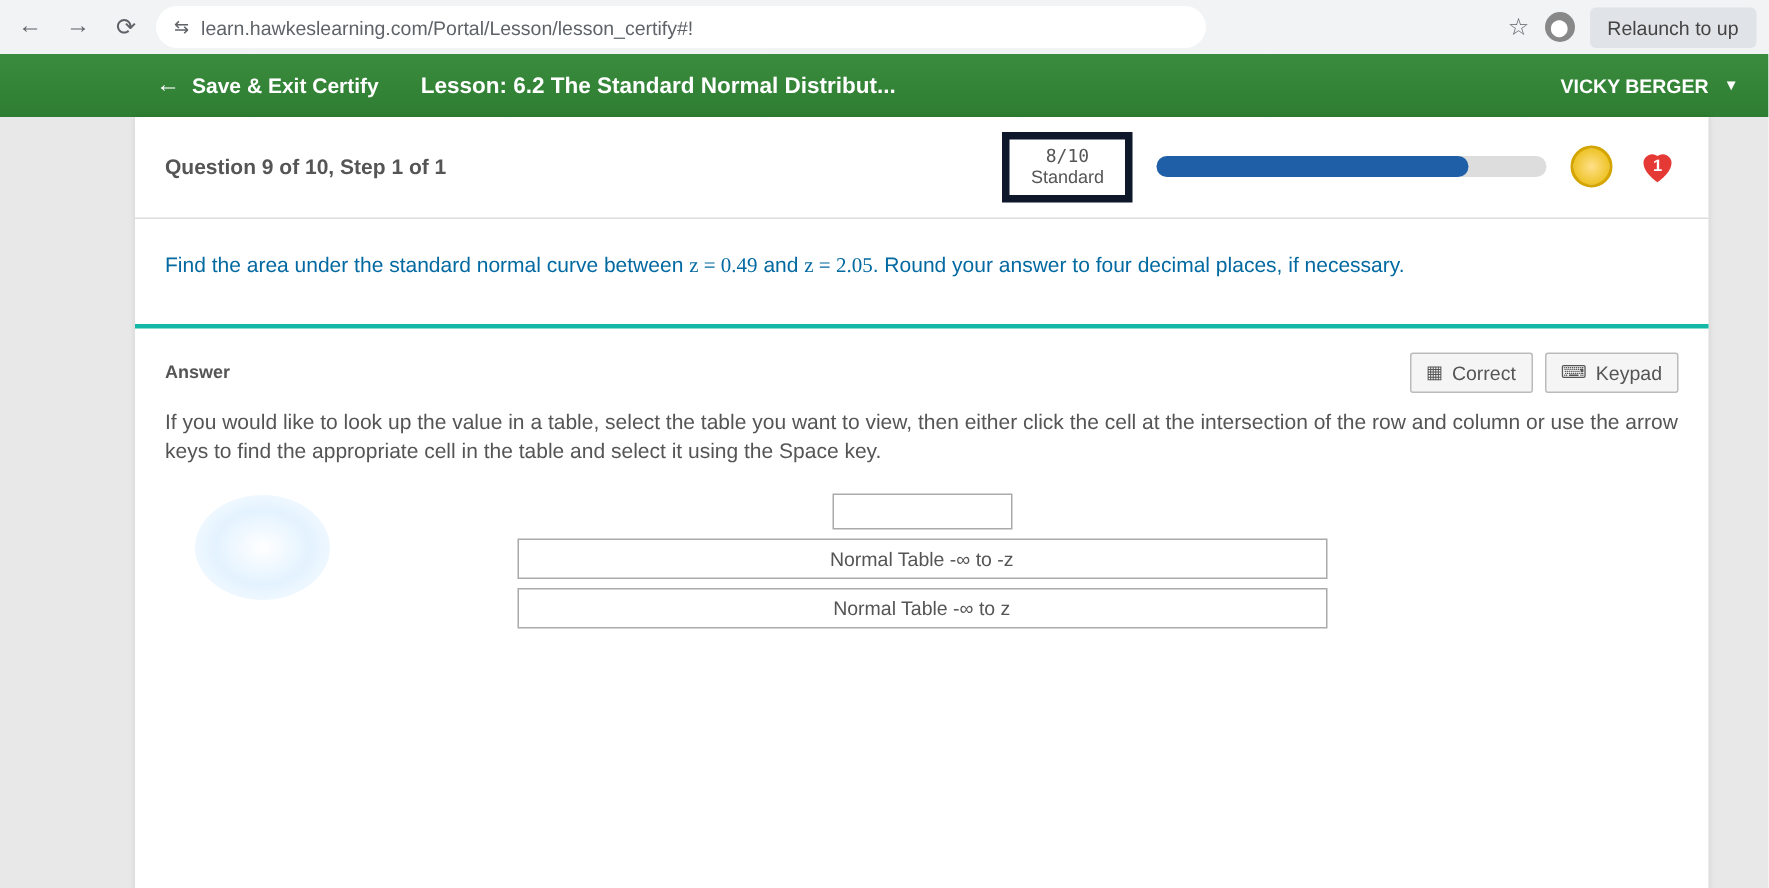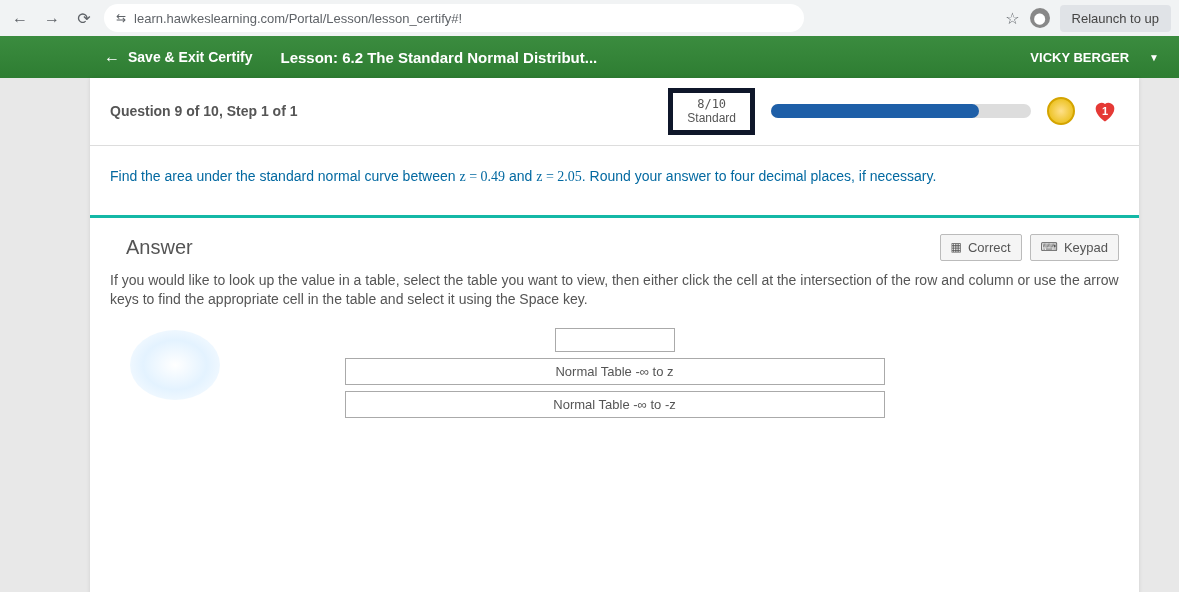--- a/index.html
+++ b/index.html
@@ -13,21 +13,21 @@
   .br-right { margin-left: auto; display: flex; align-items: center; gap: 10px; }
   .star { color: #5f6368; font-size: 16px; }
   .ext-icon { width: 20px; height: 20px; background: #888; border-radius: 50%; display:flex;align-items:center;justify-content:center;color:#fff;font-size:11px; }
   .relaunch { background: #e0e3e7; padding: 6px 12px; border-radius: 4px; font-size: 13px; color: #444; }
   
   
   .app-header { background: #2e7d32; background: linear-gradient(#3b8c3f,#2e7d32); height: 42px; display: flex; align-items: center; color: #fff; padding: 0 0 0 90px; }
   .save-exit { display: flex; align-items: center; gap: 8px; font-weight: 600; font-size: 14px; padding: 0 14px; height: 100%; cursor: pointer; }
   .save-exit .arrow { font-size: 16px; }
   .lesson-title { font-size: 15px; font-weight: 600; padding: 0 14px; }
-  .user-area { margin-left: auto; display: flex; align-items: center; gap: 20px; padding: 12px 20px; font-weight: 700; font-size: 13px; height:100%; cursor:pointer; }
+  .user-area { margin-left: auto; display: flex; align-items: center; gap: 10px; padding: 12px 20px; font-weight: 700; font-size: 13px; height:100%; cursor:pointer; }
   .caret-down { font-size: 10px; }
   
   
   .page { background: #fff; margin: 0 40px 0 90px; min-height: 520px; box-shadow: 0 0 4px rgba(0,0,0,0.1); }
   
   
   .qrow { display: flex; align-items: center; padding: 10px 20px; border-bottom: 1px solid #ddd; gap: 16px; }
   .qlabel { font-weight: 700; color: #555; font-size: 14px; }
   .score-box { border: 5px solid #0f172a; padding: 4px 14px; text-align: center; font-size: 12px; color: #555; line-height: 1.2; margin-left: auto; }
   .score-box .num { font-family: monospace; }
@@ -37,21 +37,21 @@
   .heart { width: 28px; height: 28px; position: relative; display:flex;align-items:center;justify-content:center;color:#fff;font-size:11px;font-weight:bold; }
   .heart svg { position:absolute; top:0;left:0;width:100%;height:100%; }
   .heart span { position: relative; z-index:1; }
   
   
   .qtext { padding: 22px 20px 30px; color: #0369a1; font-size: 14px; border-bottom: 3px solid #14b8a6; }
   .qtext .mm { font-family: 'Times New Roman', serif; }
   
   
   .answer-row { display: flex; align-items: center; padding: 16px 20px 4px; }
-  .answer-label { font-weight: 400; color: #555; font-size: 20px; margin-left: 16px; }
+  .answer-label { font-weight: 700; color: #555; font-size: 12px; }
   .tool-btns { margin-left: auto; display: flex; gap: 8px; }
   .tool-btn { border: 1px solid #bbb; background: #f5f5f5; padding: 5px 10px; font-size: 13px; color: #555; display:flex;align-items:center;gap:6px; cursor:pointer; border-radius:2px; }
   .tool-icon { font-size: 12px; }
   .kb-shortcuts { text-align: right; padding: 2px 20px 10px; color: #6b88a0; font-size: 13px; }
   
   .instructions { padding: 6px 20px 14px; color: #555; font-size: 14px; line-height: 1.4; }
   
   .table-area { display:flex; flex-direction:column; align-items:center; gap:6px; padding: 4px 20px; }
   .answer-input { width: 120px; height: 24px; border: 1px solid #aaa; padding: 2px 6px; font-size: 13px; }
   .table-btn { width: 540px; border: 1px solid #aaa; background: #fff; padding: 5px 10px; font-size: 13px; text-align: center; color: #555; cursor:pointer; }
@@ -123,18 +123,18 @@
         <span class="tool-icon">⌨</span>
         <span>Keypad</span>
       </div>
     </div>
   </div>
 
   <div class="instructions">If you would like to look up the value in a table, select the table you want to view, then either click the cell at the intersection of the row and column or use the arrow keys to find the appropriate cell in the table and select it using the Space key.</div>
 
   <div class="table-area">
     <input class="answer-input" value="" style="">
+    <div class="table-btn">Normal Table -∞ to -z</div>
     <div class="table-btn">Normal Table -∞ to z</div>
-    <div class="table-btn">Normal Table -∞ to -z</div>
   </div>
 </div>
 
 <div class="glare"></div>
 
 </body></html>

